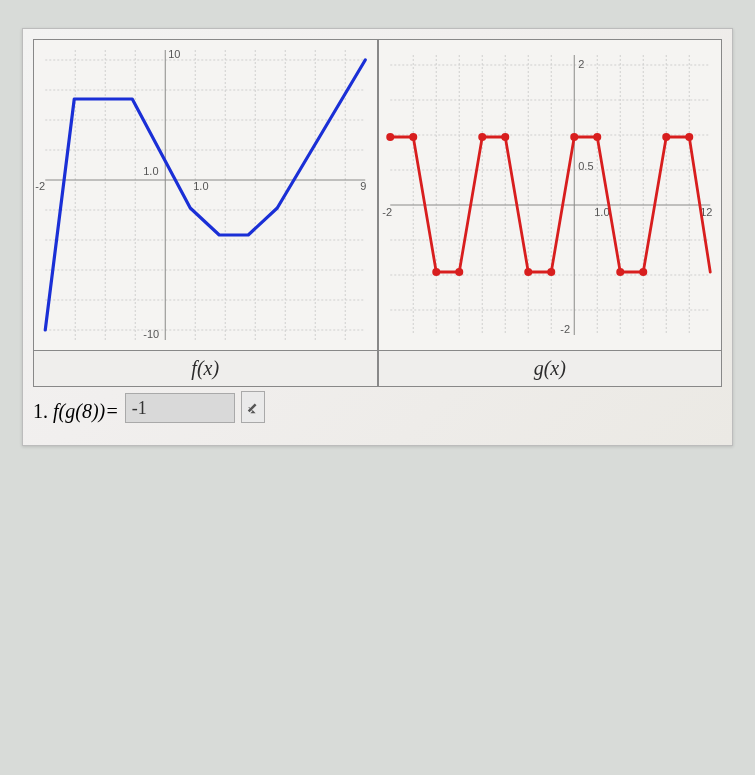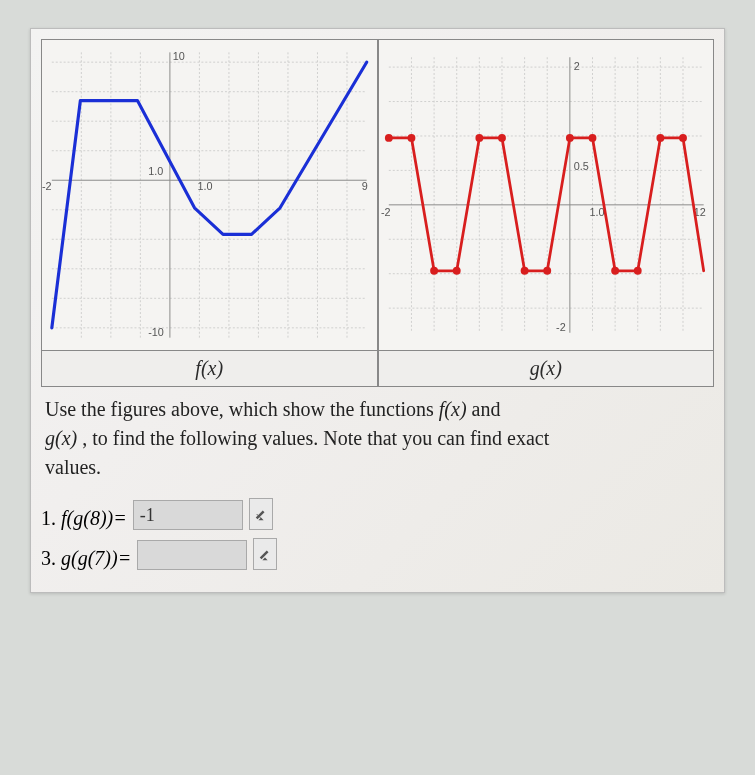--- a/index.html
+++ b/index.html
@@ -1,16 +1,16 @@
 <!DOCTYPE html>
 <html><head>
 <meta charset="utf-8">
 <style>
 html,body{margin:0;padding:0;background:#d8dbd8;font-family:Georgia,'Times New Roman',serif}
-.page{width:755px;height:602px;box-sizing:border-box;padding:28px 30px;position:relative}
+.page{width:755px;height:602px;box-sizing:border-box;padding:28px 22px;position:relative}
 .sheet{background:linear-gradient(135deg,#f3f3f2 0%,#f1efee 40%,#ebe9e4 100%);border:1px solid #bcbcbc;box-shadow:0 1px 3px rgba(0,0,0,.15);padding:10px 10px 14px 10px}
 .plots{display:flex;gap:0}
 .plot-wrap{flex:1;border:1px solid #888;background:#f5f4f2;position:relative}
 .plot-wrap svg{display:block;width:100%;height:310px}
 .label-row{display:flex}
 .label-cell{flex:1;border:1px solid #888;border-top:none;text-align:center;padding:6px 0;font-style:italic;font-size:20px;color:#2b2b2b;background:#efeeec}
 .prompt{font-size:20px;color:#232323;line-height:1.45;padding:8px 4px 12px 4px}
 .ital{font-style:italic}
 .qrow{display:flex;align-items:flex-end;gap:6px;margin:4px 0 8px 0;font-size:20px}
 .qlabel{white-space:nowrap}
@@ -122,53 +122,32 @@
      </g>
     </svg>
    </div>
   </div>
 
   <div class="label-row">
    <div class="label-cell">f(x)</div>
    <div class="label-cell">g(x)</div>
   </div>
 
-  <div class="prompt">
-   <span>Use the figures above, which show the functions </span>
-   <span class="ital">f(x)</span>
-   <span> and</span><br>
-   <span class="ital">g(x)</span>
-   <span>, to find the following values. Note that you can find exact</span><br>
-   <span>values.</span>
-  </div>
 
   <div class="qrow">
    <span class="qlabel">
      <span>1</span>. 
      <span class="ital">f(g(8))=</span>
    </span>
    <input class="answer" value="-1" style="">
    <div class="dropdown">
      <svg viewBox="0 0 16 16">
             <path d="M2 12 L10 4 L12 6 L4 14 Z" fill="#555"></path>
             <path d="M3 8 L8 13" stroke="#555" stroke-width="1"></path>
             <path d="M5 15 L11 15 L8 12 Z" fill="#555"></path>
           </svg>
    </div>
   </div>
 
 
-  <div class="qrow">
-   <span class="qlabel">
-     <span>3</span>. 
-     <span class="ital">g(g(7))=</span>
-   </span>
-   <input class="answer" value="" style="">
-   <div class="dropdown">
-     <svg viewBox="0 0 16 16">
-            <path d="M2 12 L10 4 L12 6 L4 14 Z" fill="#555"></path>
-            <path d="M5 15 L11 15 L8 12 Z" fill="#555"></path>
-          </svg>
-   </div>
-  </div>
 
  </div>
 </div>
 
 </body></html>

